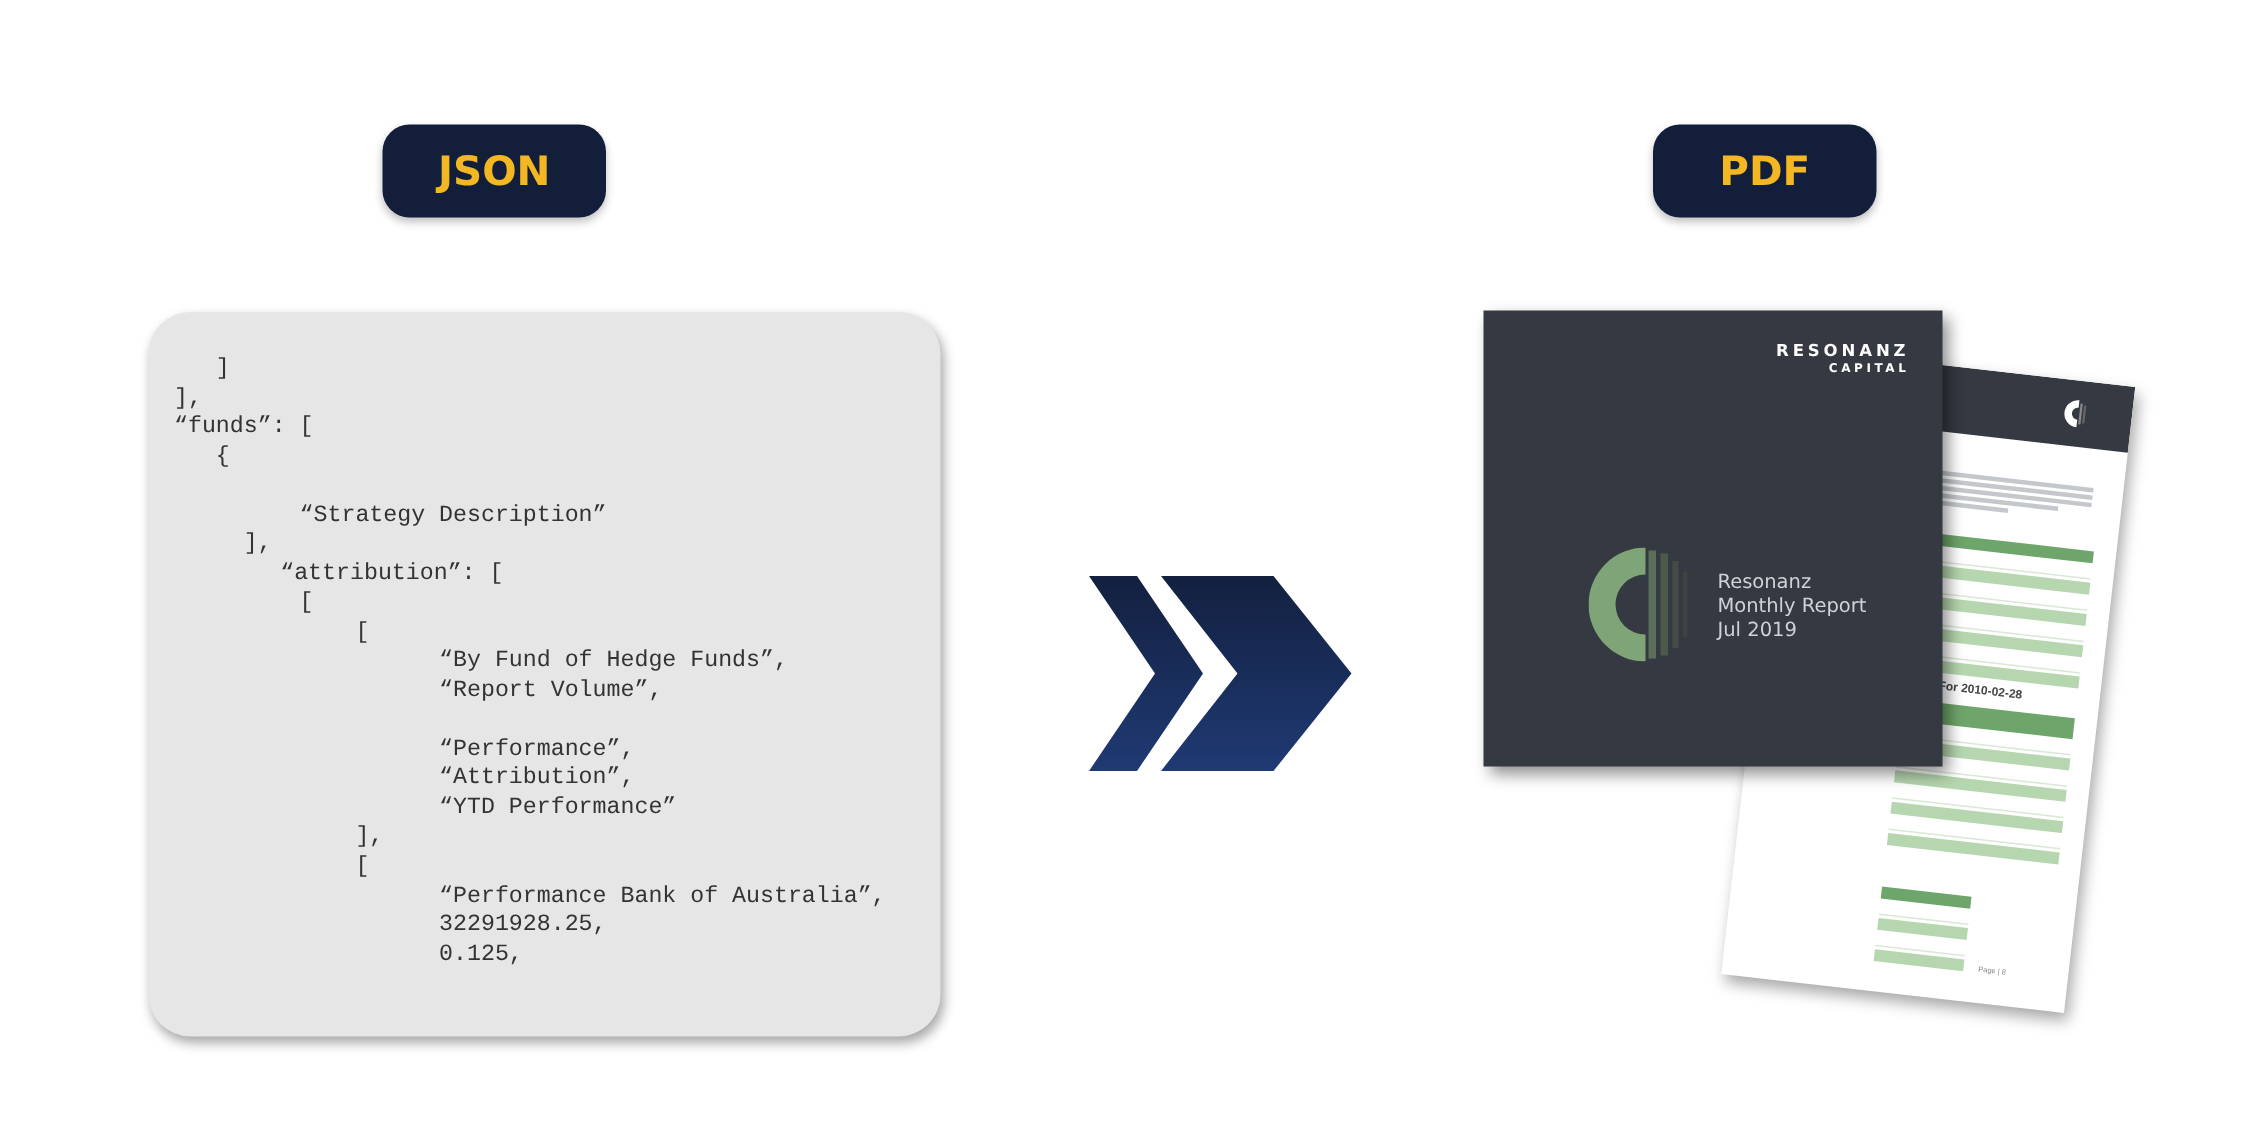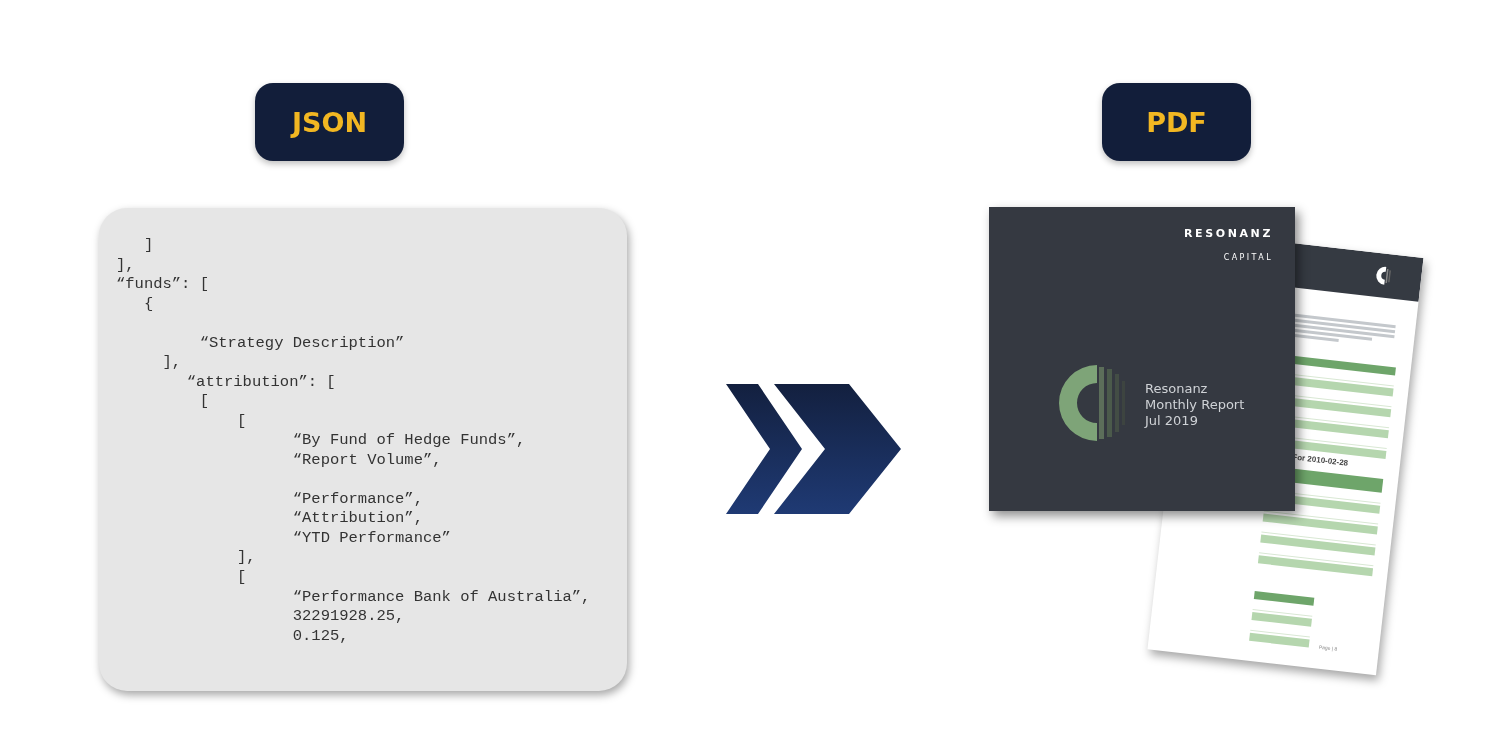--- a/index.html
+++ b/index.html
@@ -1,21 +1,21 @@
 <!DOCTYPE html>
 <html><head>
 <meta charset="utf-8">
 <style>
   html, body { margin: 0; padding: 0; }
   body {
     width: 1500px; height: 750px; background: #ffffff; position: relative; overflow: hidden;
     font-family: "Liberation Sans", sans-serif;
   }
   .pill {
-    position: absolute; height: 78px; border-radius: 18px; background: #121e3a;
+    position: absolute; height: 62px; border-radius: 18px; background: #121e3a;
     color: #f2b722; font-family: "DejaVu Sans", sans-serif; font-weight: bold; font-size: 27px;
     display: flex; align-items: center; justify-content: center;
     box-shadow: 0 3px 6px rgba(0,0,0,0.25);
   }
   .pill.json { left: 255px; top: 83px; width: 149px; }
   .pill.pdf { left: 1102px; top: 83px; width: 149px; }
 
   .code-card {
     position: absolute; left: 99px; top: 208px; width: 528px; height: 483px;
     background: #e6e6e6; border-radius: 28px;
@@ -50,21 +50,21 @@
   .back-title { position: absolute; left: 100px; font-size: 8px; font-weight: bold; color: #444; white-space: nowrap; }
   .back-footer { position: absolute; left: 170px; top: 395px; font-size: 5px; color: #888; }
 
   .front-page {
     position: absolute; left: 989px; top: 207px; width: 306px; height: 304px;
     background: #353941;
     box-shadow: 4px 5px 10px rgba(0,0,0,0.45);
   }
   .brand { position: absolute; right: 22px; top: 20px; text-align: right; color: #fff; }
   .brand-1 { font-family: "DejaVu Sans", sans-serif; font-weight: bold; font-size: 11px; letter-spacing: 2.6px; }
-  .brand-2 { font-family: "DejaVu Sans", sans-serif; font-weight: normal; font-size: 8px; letter-spacing: 2.4px; margin-top: 13px; }
+  .brand-2 { font-family: "DejaVu Sans", sans-serif; font-weight: bold; font-size: 8px; letter-spacing: 2.4px; margin-top: 1px; }
   .cover-logo { position: absolute; left: 70px; top: 158px; width: 78px; width: 76px; height: 76px; }
   .cover-title {
     position: absolute; left: 156px; top: 174px; color: #cfd2d6;
     font-family: "DejaVu Sans", sans-serif; font-size: 13px; line-height: 16px;
   }
 </style>
 </head>
 <body>
 
 <div class="pill json">JSON</div>

